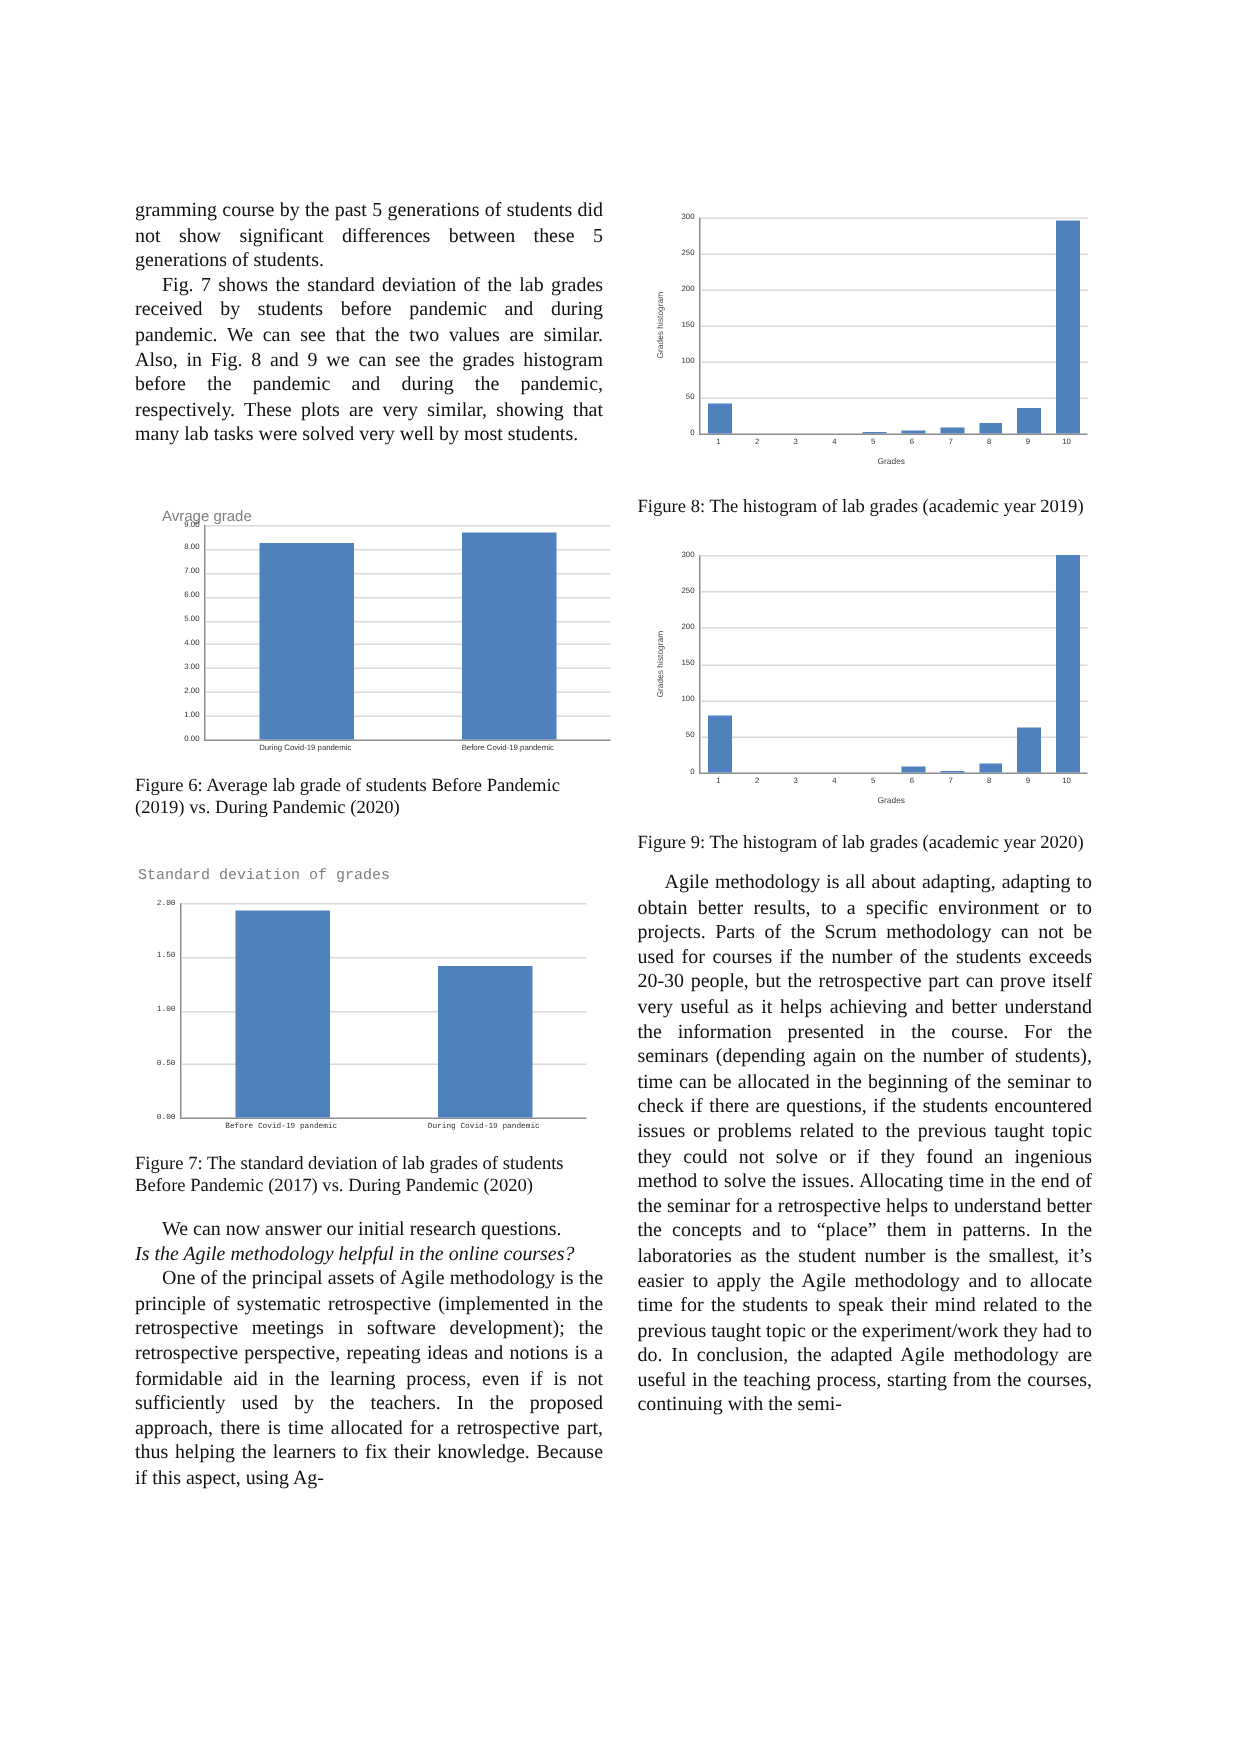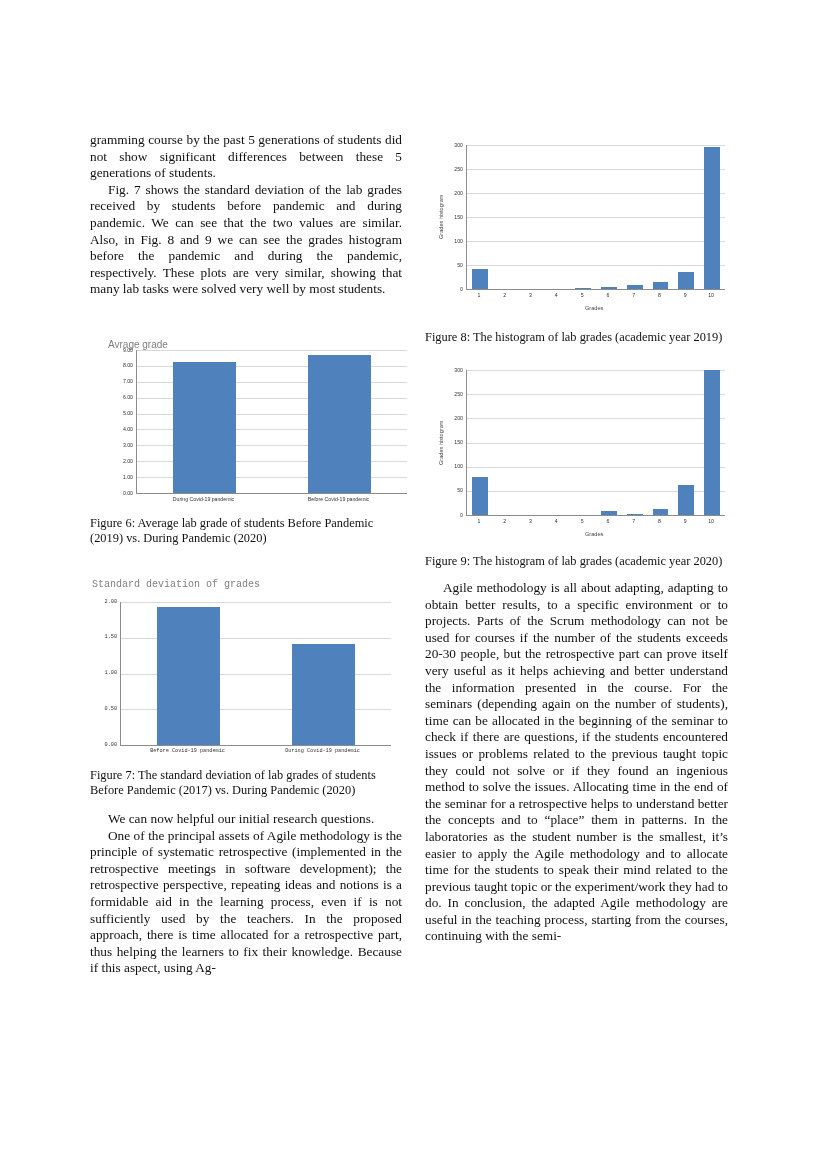--- a/index.html
+++ b/index.html
@@ -78,21 +78,22 @@
     <div class="ytick" style="left: 1px; top: 55.25px;">1.50</div>
     <div class="ytick" style="left: 1px; top: 19.5px;">2.00</div>
     <div class="xtick" style="left: 26px; width: 135px; top: 169px;">Before Covid-19 pandemic</div>
     <div class="xtick" style="left: 161px; width: 135px; top: 169px;">During Covid-19 pandemic</div>
   </div>
 <div class="col col-left" style="top:768px;">
   <p class="caption">Figure 7: The standard deviation of lab grades of students Before Pandemic (2017) vs. During Pandemic (2020)</p>
 </div>
 
 <div class="col col-left" style="top:811px;">
-  <p class="indent">We can now helpful our initial research questions.</p>
+  <p class="indent">We can now answer our initial research questions.</p>
+  <p class="ital">Is the Agile methodology helpful in the online courses?</p>
   <p class="indent">One of the principal assets of Agile methodology is the principle of systematic retrospective (implemented in the retrospective meetings in software development); the retrospective perspective, repeating ideas and notions is a formidable aid in the learning process, even if is not sufficiently used by the teachers. In the proposed approach, there is time allocated for a retrospective part, thus helping the learners to fix their knowledge. Because if this aspect, using Ag-</p>
 </div>
 
 <div class="chart" id="chart-fig8" style="left:436px; top:140px; width:295px; height:178px;">
     <div class="plot" style="left: 30px; top: 5px; width: 258px; height: 144px;">
       <div class="gridline" style="top: 120px;"></div>
       <div class="gridline" style="top: 96px;"></div>
       <div class="gridline" style="top: 72px;"></div>
       <div class="gridline" style="top: 48px;"></div>
       <div class="gridline" style="top: 24px;"></div>

